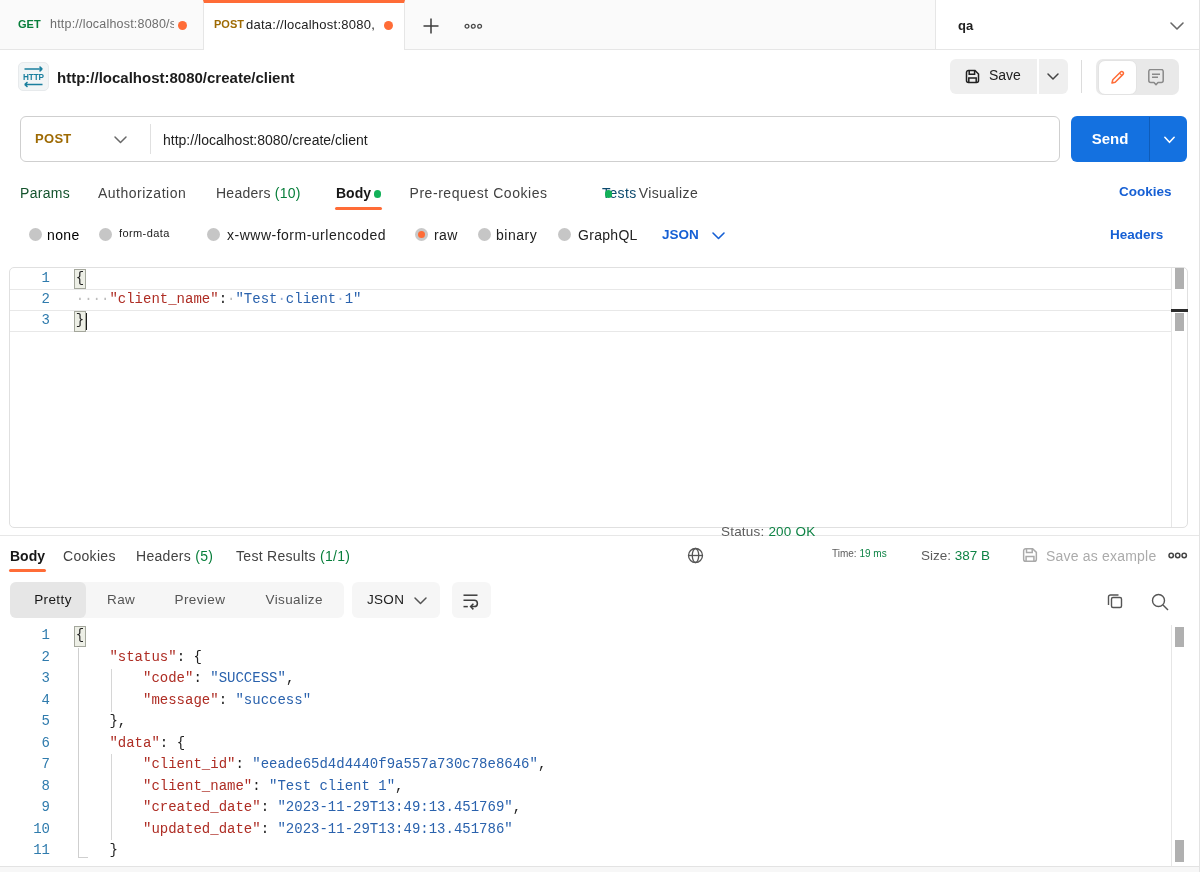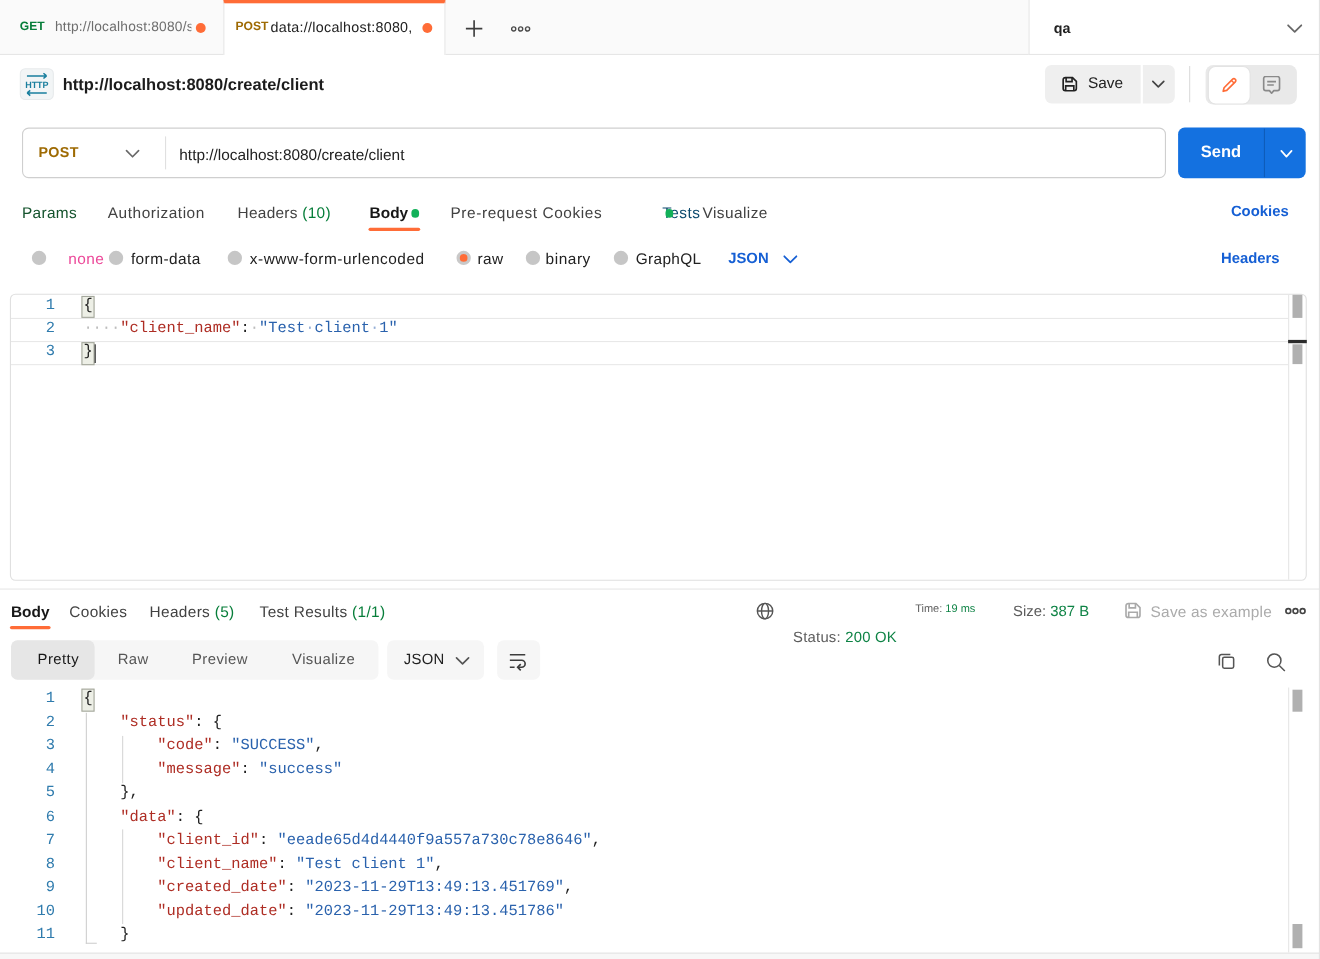--- a/index.html
+++ b/index.html
@@ -92,23 +92,23 @@
 <div class="abs" style="left:336px;top:185px;font-size:14px;font-weight:700;color:#171717;">Body</div>
 <div class="abs" style="left:374px;top:190.3px;width:7.4px;height:7.4px;border-radius:50%;background:#12b159;"></div>
 <div class="abs" style="left:335px;top:207.2px;width:47px;height:3.2px;background:#ff6c37;border-radius:2px;"></div>
 <div class="abs" style="left:409.5px;top:185px;font-size:14px;letter-spacing:.55px;color:#424242;">Pre-request Cookies</div>
 <div class="abs" style="left:562px;top:185px;font-size:14px;letter-spacing:.4px;color:#0c4a6e;margin-left:40px;">Tests</div>
 <div class="abs" style="left:604.7px;top:190.3px;width:7.4px;height:7.4px;border-radius:50%;background:#12b159;"></div>
 <div class="abs" style="left:638.7px;top:185px;font-size:14px;letter-spacing:.4px;color:#424242;">Visualize</div>
 <div class="abs" style="left:1119px;top:184px;font-size:13.5px;font-weight:700;color:#155fd4;">Cookies</div>
 
 <div class="abs" style="left:29px;top:227.5px;width:13px;height:13px;border-radius:50%;background:#c6c6c6;"></div>
-<div class="abs" style="left:62px;top:227px;font-size:14px;letter-spacing:.4px;color:#ec4899;">none</div>
+<div class="abs" style="left:47px;top:227px;font-size:14px;letter-spacing:.4px;color:#000000;">none</div>
 <div class="abs" style="left:99px;top:227.5px;width:13px;height:13px;border-radius:50%;background:#c6c6c6;"></div>
-<div class="abs" style="left:119px;top:227px;font-size:14px;letter-spacing:.4px;color:#212121;">form-data</div>
+<div class="abs" style="left:119px;top:227px;font-size:11px;letter-spacing:.4px;color:#212121;">form-data</div>
 <div class="abs" style="left:207px;top:227.5px;width:13px;height:13px;border-radius:50%;background:#c6c6c6;"></div>
 <div class="abs" style="left:227px;top:227px;font-size:14px;letter-spacing:.5px;color:#212121;">x-www-form-urlencoded</div>
 <div class="abs" style="left:415px;top:227.5px;width:13px;height:13px;border-radius:50%;background:#c9c9c9;"></div>
 <div class="abs" style="left:418px;top:230.5px;width:7px;height:7px;border-radius:50%;background:#ff6c37;"></div>
 <div class="abs" style="left:434px;top:227px;font-size:14px;letter-spacing:.4px;color:#212121;">raw</div>
 <div class="abs" style="left:478px;top:227.5px;width:13px;height:13px;border-radius:50%;background:#c6c6c6;"></div>
 <div class="abs" style="left:496px;top:227px;font-size:14px;letter-spacing:.5px;color:#212121;">binary</div>
 <div class="abs" style="left:558px;top:227.5px;width:13px;height:13px;border-radius:50%;background:#c6c6c6;"></div>
 <div class="abs" style="left:578px;top:227px;font-size:14px;letter-spacing:.3px;color:#212121;">GraphQL</div>
 <div class="abs" style="left:662px;top:227px;font-size:13.5px;font-weight:700;color:#155fd4;">JSON</div>
@@ -146,21 +146,21 @@
 <div class="abs" style="left:9px;top:568.5px;width:37px;height:3.2px;background:#ff6c37;border-radius:2px;"></div>
 <div class="abs" style="left:63px;top:548px;font-size:14px;letter-spacing:.3px;color:#424242;">Cookies</div>
 <div class="abs" style="left:136px;top:548px;font-size:14px;letter-spacing:.3px;color:#424242;">Headers <span style="color:#077e3a;">(5)</span></div>
 <div class="abs" style="left:236px;top:548px;font-size:14px;letter-spacing:.3px;color:#424242;text-align:right;">Test Results <span style="color:#077e3a;">(1/1)</span></div>
 
 <svg class="abs" style="left:687px;top:547px;" width="17" height="17" viewBox="0 0 17 17">
   <circle cx="8.5" cy="8.5" r="7" fill="none" stroke="#555" stroke-width="1.3"></circle>
   <ellipse cx="8.5" cy="8.5" rx="3.2" ry="7" fill="none" stroke="#555" stroke-width="1.3"></ellipse>
   <path d="M1.5 8.5 H15.5" stroke="#555" stroke-width="1.3"></path>
 </svg>
-<div class="abs" style="left:721px;top:572px;font-size:13.5px;letter-spacing:.2px;color:#5c5c5c;">Status: <span style="color:#0e8345;">200 OK</span></div>
+<div class="abs" style="left:721px;top:524px;font-size:13.5px;letter-spacing:.2px;color:#5c5c5c;">Status: <span style="color:#0e8345;">200 OK</span></div>
 <div class="abs" style="left:832px;top:548px;font-size:10px;color:#5c5c5c;">Time: <span style="color:#0e8345;">19 ms</span></div>
 <div class="abs" style="left:921px;top:548px;font-size:13.5px;color:#5c5c5c;">Size: <span style="color:#0e8345;">387 B</span></div>
 <svg class="abs" style="left:1021px;top:546px;" width="18" height="18" viewBox="0 0 17 17">
   <path d="M2.5 4.5 a2 2 0 0 1 2 -2 H11 L14.5 6 V12.5 a2 2 0 0 1 -2 2 H4.5 a2 2 0 0 1 -2 -2 Z" fill="none" stroke="#a9a9a9" stroke-width="1.4"></path>
   <path d="M5.2 2.8 V6.2 H10.6 V2.8" fill="none" stroke="#a9a9a9" stroke-width="1.4"></path>
   <path d="M4.8 14.2 V10 H12.2 V14.2" fill="none" stroke="#a9a9a9" stroke-width="1.4"></path>
 </svg>
 <div class="abs" style="left:1046px;top:548px;font-size:14px;letter-spacing:.2px;color:#ababab;">Save as example</div>
 <svg class="abs" style="left:1168px;top:550.5px;" width="20" height="9" viewBox="0 0 20 9">
     <circle cx="3.2" cy="4.5" r="2.2" fill="none" stroke="#444" stroke-width="1.5"></circle>

